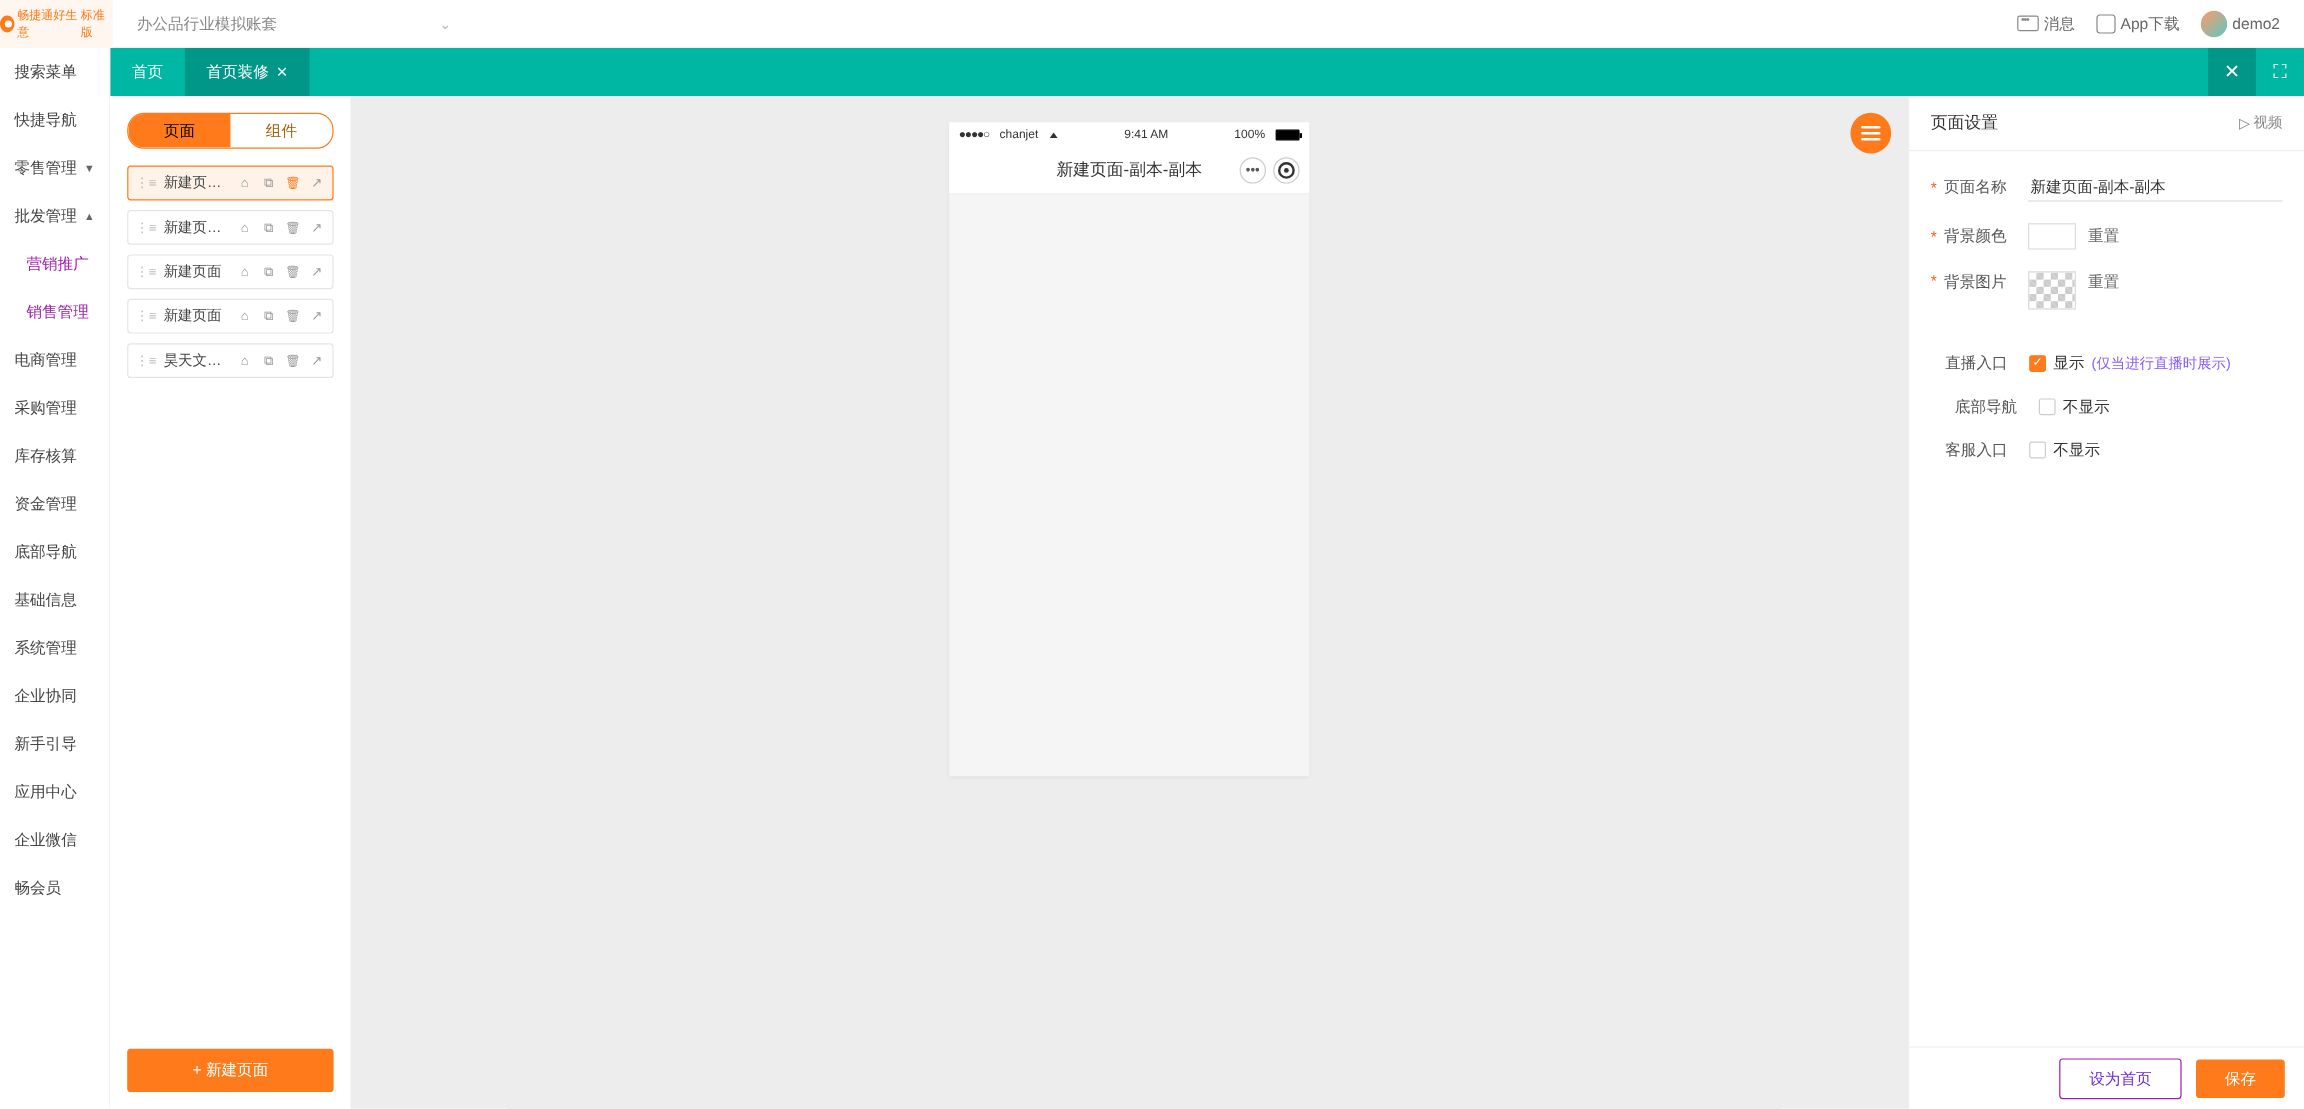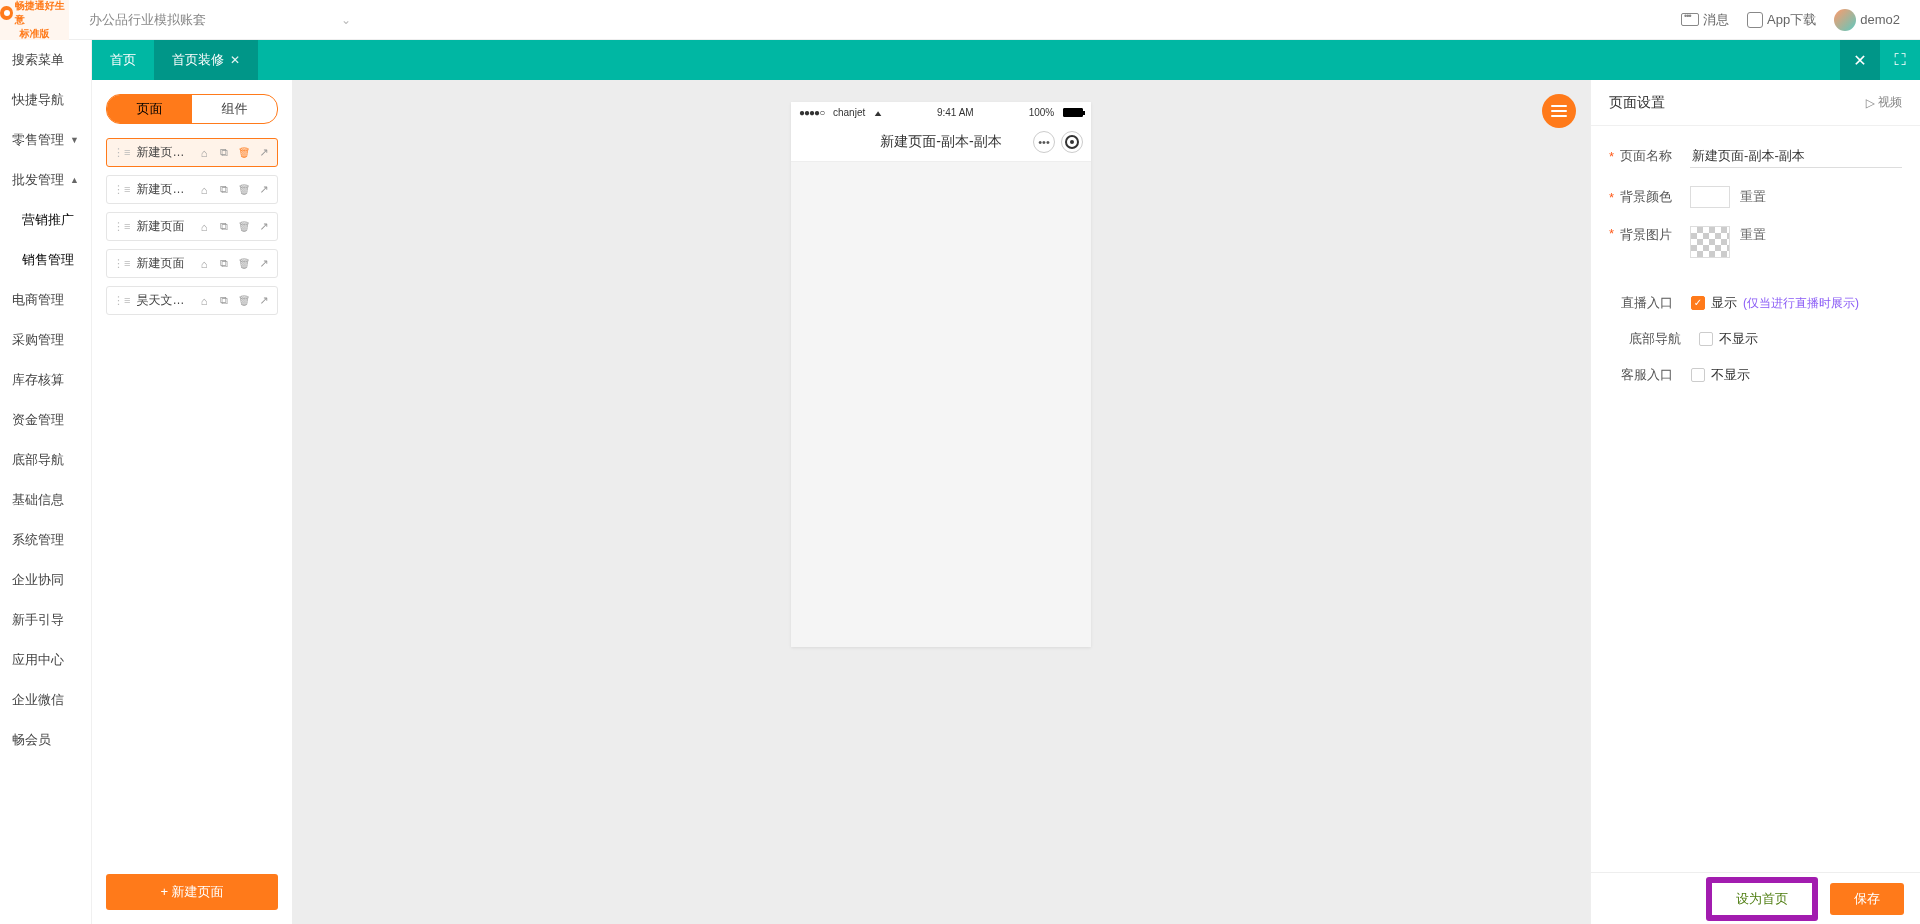--- a/index.html
+++ b/index.html
@@ -1,57 +1,57 @@
 <!DOCTYPE html>
 <html><head>
 <meta charset="utf-8">
 <style>
 * { box-sizing: border-box; margin: 0; padding: 0; font-family: "Microsoft YaHei", Arial, sans-serif; }
 html, body { width: 100%; height: 100%; font-size: 13px; color: #333; background: #fff; }
 
 
 .top-header { height: 40px; display: flex; align-items: center; border-bottom: 1px solid #eee; }
-.logo-block { width: 69px; height: 40px; background: #FFF6EF; display: flex; flex-direction: column; align-items: center; justify-content: center; font-size: 10px; color: #ff7a1a; font-weight: bold; }
+.logo-block { width: 94px; height: 40px; background: #FFF6EF; display: flex; align-items: center; justify-content: center; font-size: 10px; color: #ff7a1a; }
 .logo-block .logo-row { display: flex; align-items: center; gap: 2px; }
 .logo-block .logo-icon { width: 14px; height: 14px; background: #ff7a1a; border-radius: 50%; position: relative; }
 .logo-block .logo-icon::after { content: ''; position: absolute; top: 4px; left: 4px; width: 6px; height: 6px; background: #fff; border-radius: 50%; }
 .logo-block .sub { font-size: 10px; color: #ff7a1a; }
 .account-select { margin-left: 20px; display: flex; align-items: center; gap: 135px; color: #888; font-size: 13px; }
 .account-select .chev { color: #bbb; font-size: 12px; }
 .top-right { margin-left: auto; display: flex; align-items: center; gap: 18px; padding-right: 20px; color: #666; font-size: 13px; }
 .top-right .item { display: flex; align-items: center; gap: 4px; cursor: pointer; }
 .top-right .avatar { width: 22px; height: 22px; border-radius: 50%; background: linear-gradient(135deg,#ff9a6a,#5cc9c0); }
 .top-right .icon-box { width: 16px; height: 16px; border: 1px solid #888; border-radius: 3px; position: relative; }
 .top-right .icon-msg { width: 18px; height: 13px; border: 1px solid #888; border-radius: 2px; position: relative; }
 .top-right .icon-msg::after { content:'•••'; position:absolute; top:-3px; left:2px; font-size:9px; color:#888; letter-spacing:-1px; }
 
 
 .layout { display: flex; height: calc(100% - 40px); }
 .sidebar { width: 92px; background: #fff; border-right: 1px solid #f0f0f0; overflow-y: auto; }
 .sidebar .s-item { padding: 11px 12px; font-size: 13px; color: #444; cursor: pointer; display:flex; align-items:center; justify-content:space-between; }
-.sidebar .s-item.indent { padding-left: 22px; color: #000000; }
+.sidebar .s-item.indent { padding-left: 22px; color: #a21caf; }
 .sidebar .s-item .tri { font-size: 9px; color: #666; }
 
 
 .workspace { flex: 1; display: flex; flex-direction: column; min-width: 0; }
 .tab-bar { height: 40px; background: #00b7a3; display: flex; align-items: center; color: #fff; }
 .tab-bar .tab { padding: 0 18px; height: 100%; display: flex; align-items: center; gap: 6px; cursor: pointer; font-size: 13px; }
 .tab-bar .tab.active { background: #009688; }
 .tab-bar .tab .x { font-size: 12px; opacity: .9; }
 .tab-bar .right-icons { margin-left: auto; display: flex; align-items: center; }
 .tab-bar .right-icons .ic { width: 40px; height: 40px; display:flex; align-items:center; justify-content:center; cursor:pointer; font-size:16px; }
 .tab-bar .right-icons .ic.close { background: #009688; }
 
 
 .editor { flex: 1; display: flex; min-height: 0; }
 
 
 .page-panel { width: 200px; padding: 14px 14px 0 14px; background: #fff; display:flex; flex-direction:column; }
 .pg-toggle { display: flex; border: 1px solid #ff7a1a; border-radius: 14px; overflow: hidden; margin-bottom: 14px; }
-.pg-toggle .opt { flex: 1; text-align: center; padding: 5px 0; font-size: 13px; cursor: pointer; color: #404040; }
+.pg-toggle .opt { flex: 1; text-align: center; padding: 5px 0; font-size: 13px; cursor: pointer; color: #a16207; }
 .pg-toggle .opt.active { background: #ff7a1a; color: #000000; }
 .page-list { flex:1; }
 .page-item { display: flex; align-items: center; gap: 6px; border: 1px solid #e5e5e5; border-radius: 3px; padding: 5px 6px; margin-bottom: 8px; cursor: pointer; background:#fff; }
 .page-item.selected { border-color: #ff7a1a; background: #fff3e9; }
 .page-item .drag { color: #bbb; font-size: 11px; }
 .page-item .name { flex: 1; font-size: 12px; color: #444; overflow: hidden; text-overflow: ellipsis; white-space: nowrap; }
 .page-item .mini-ic { width: 14px; height: 14px; display:flex; align-items:center; justify-content:center; font-size:11px; color:#999; cursor:pointer; }
 .page-item.selected .mini-ic.del { color:#ff7a1a; }
 .new-page-btn { margin: 10px 0 14px 0; background: #ff7a1a; color: #fff; text-align: center; padding: 9px 0; border-radius: 3px; cursor: pointer; font-size: 13px; }
 
@@ -89,21 +89,21 @@
   linear-gradient(45deg,#ccc 25%,transparent 25%,transparent 75%,#ccc 75%),
   linear-gradient(45deg,#ccc 25%,transparent 25%,transparent 75%,#ccc 75%);
   background-size:12px 12px; background-position:0 0,6px 6px; border:1px solid #ddd; }
 .sp-row .chk { width:14px; height:14px; border:1px solid #ccc; border-radius:2px; margin-right:6px; display:inline-flex; align-items:center; justify-content:center; }
 .sp-row .chk.on { background:#ff7a1a; border-color:#ff7a1a; }
 .sp-row .chk.on::after { content:'✓'; color:#fff; font-size:10px; line-height:1; }
 .sp-row .hint { color:#8b5cf6; margin-left:6px; font-size:12px; }
 
 .sp-foot { height:52px; border-top:1px solid #eee; display:flex; align-items:center; justify-content:flex-end; gap:12px; padding:0 16px; }
 .sp-foot .btn { padding:7px 24px; border-radius:3px; font-size:13px; cursor:pointer; }
-.sp-foot .btn.ghost { border:6px solid #a21caf; color:#4d7c0f; background:#fff;text-align:right; }
+.sp-foot .btn.ghost { border:1px solid #a21caf; color:#6d28d9; background:#fff;text-align:right; }
 .sp-foot .btn.primary { background:#ff7a1a; color:#fff; }
 
 
 .ic-home::before{content:'⌂';} .ic-copy::before{content:'⧉';} .ic-del::before{content:'🗑'; font-size:10px;} .ic-ext::before{content:'↗';}
 </style>
 </head>
 <body>
 
 <div class="top-header">
   <div class="logo-block">

